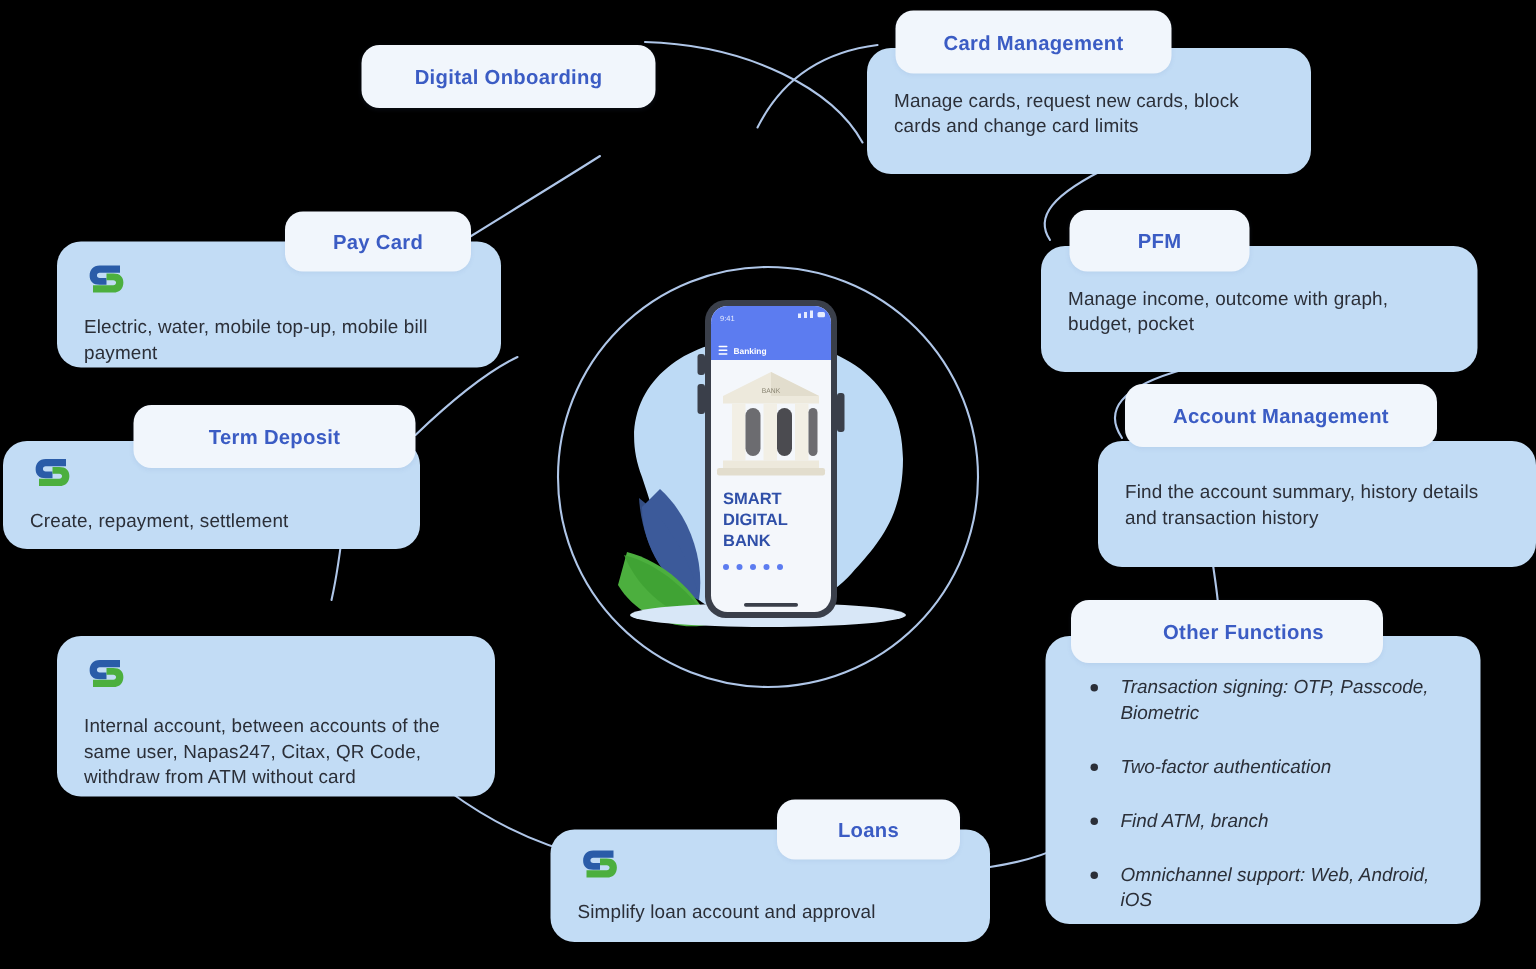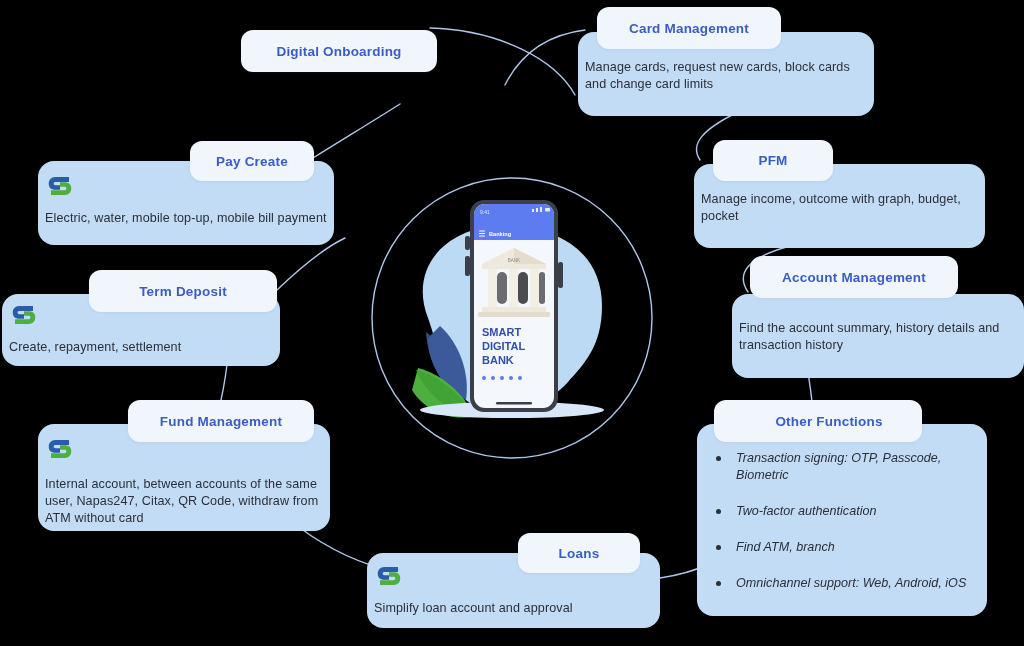--- a/index.html
+++ b/index.html
@@ -27,21 +27,21 @@
   
   .card {
     position: absolute;
     background: #C2DCF5;
     border-radius: 16px;
     box-sizing: border-box;
   }
   .card-body {
     position: absolute;
     left: 0; right: 0;
-    padding: 0 7px;
+    padding: 0 18px;
     box-sizing: border-box;
   }
   .logo {
     position: absolute;
     width: 30px;
     height: 30px;
   }
   .desc {
     font-size: 12.6px;
     line-height: 1.35;
@@ -209,21 +209,21 @@
   <div class="card" style="left:38px; top:161px; width:296px; height:84px;">
     <div class="card-body" style="top:10px;">
       <svg class="logo" style="position:static;display:block;margin-bottom:9px" viewBox="0 0 40 40">
         <path fill="#2A5CA8" d="M32 8 H14 C8 8 5 12 5 17 C5 22 8 25 14 25 H20 V19 H14 C12.5 19 11.5 18.2 11.5 16.8 C11.5 15.4 12.5 14.5 14 14.5 H32 Z"></path>
         <path fill="#4CAF3E" d="M8 32 H26 C32 32 35 28 35 23 C35 18 32 15 26 15 H20 V21 H26 C27.5 21 28.5 21.8 28.5 23.2 C28.5 24.6 27.5 25.5 26 25.5 H8 Z"></path>
       </svg>
       <div class="desc">Electric, water, mobile top-up, mobile bill payment</div>
     </div>
   </div>
   <div class="pill" style="left:190px; top:141px; width:124px; height:40px;">
-    <span>Pay Create</span>
+    <span>Pay Card</span>
   </div>
 
   <div class="card" style="left:694px; top:164px; width:291px; height:84px;text-decoration:underline;">
     <div class="card-body" style="top:27px;">
       <div class="desc">Manage income, outcome with graph, budget, pocket</div>
     </div>
   </div>
   <div class="pill" style="left:713px; top:140px; width:120px; height:41px;">
     <span>PFM</span>
   </div>
@@ -251,23 +251,20 @@
   </div>
 
   <div class="card" style="left:38px; top:424px; width:292px; height:107px;">
     <div class="card-body" style="top:10px;">
       <svg class="logo" style="position:static;display:block;margin-bottom:12px" viewBox="0 0 40 40">
         <path fill="#2A5CA8" d="M32 8 H14 C8 8 5 12 5 17 C5 22 8 25 14 25 H20 V19 H14 C12.5 19 11.5 18.2 11.5 16.8 C11.5 15.4 12.5 14.5 14 14.5 H32 Z"></path>
         <path fill="#4CAF3E" d="M8 32 H26 C32 32 35 28 35 23 C35 18 32 15 26 15 H20 V21 H26 C27.5 21 28.5 21.8 28.5 23.2 C28.5 24.6 27.5 25.5 26 25.5 H8 Z"></path>
       </svg>
       <div class="desc">Internal account, between accounts of the same user, Napas247, Citax, QR Code, withdraw from ATM without card</div>
     </div>
-  </div>
-  <div class="pill" style="left:128px; top:400px; width:186px; height:42px;">
-    <span>Fund Management</span>
   </div>
 
   <div class="card" style="left:697px; top:424px; width:290px; height:192px;">
     <div class="card-body" style="top:26px;">
       <ul class="bullets">
         <li>Transaction signing: OTP, Passcode, Biometric</li>
         <li>Two-factor authentication</li>
         <li>Find ATM, branch</li>
         <li>Omnichannel support: Web, Android, iOS</li>
       </ul>

